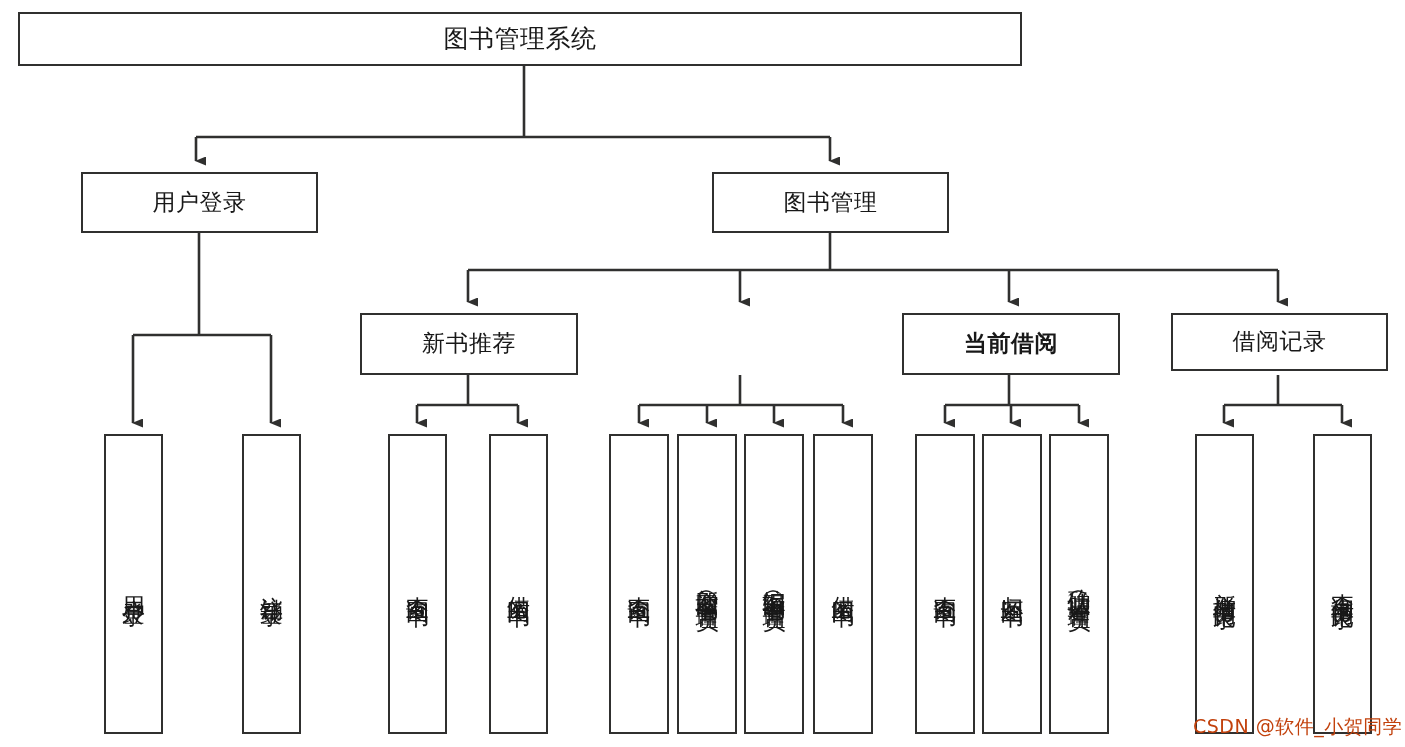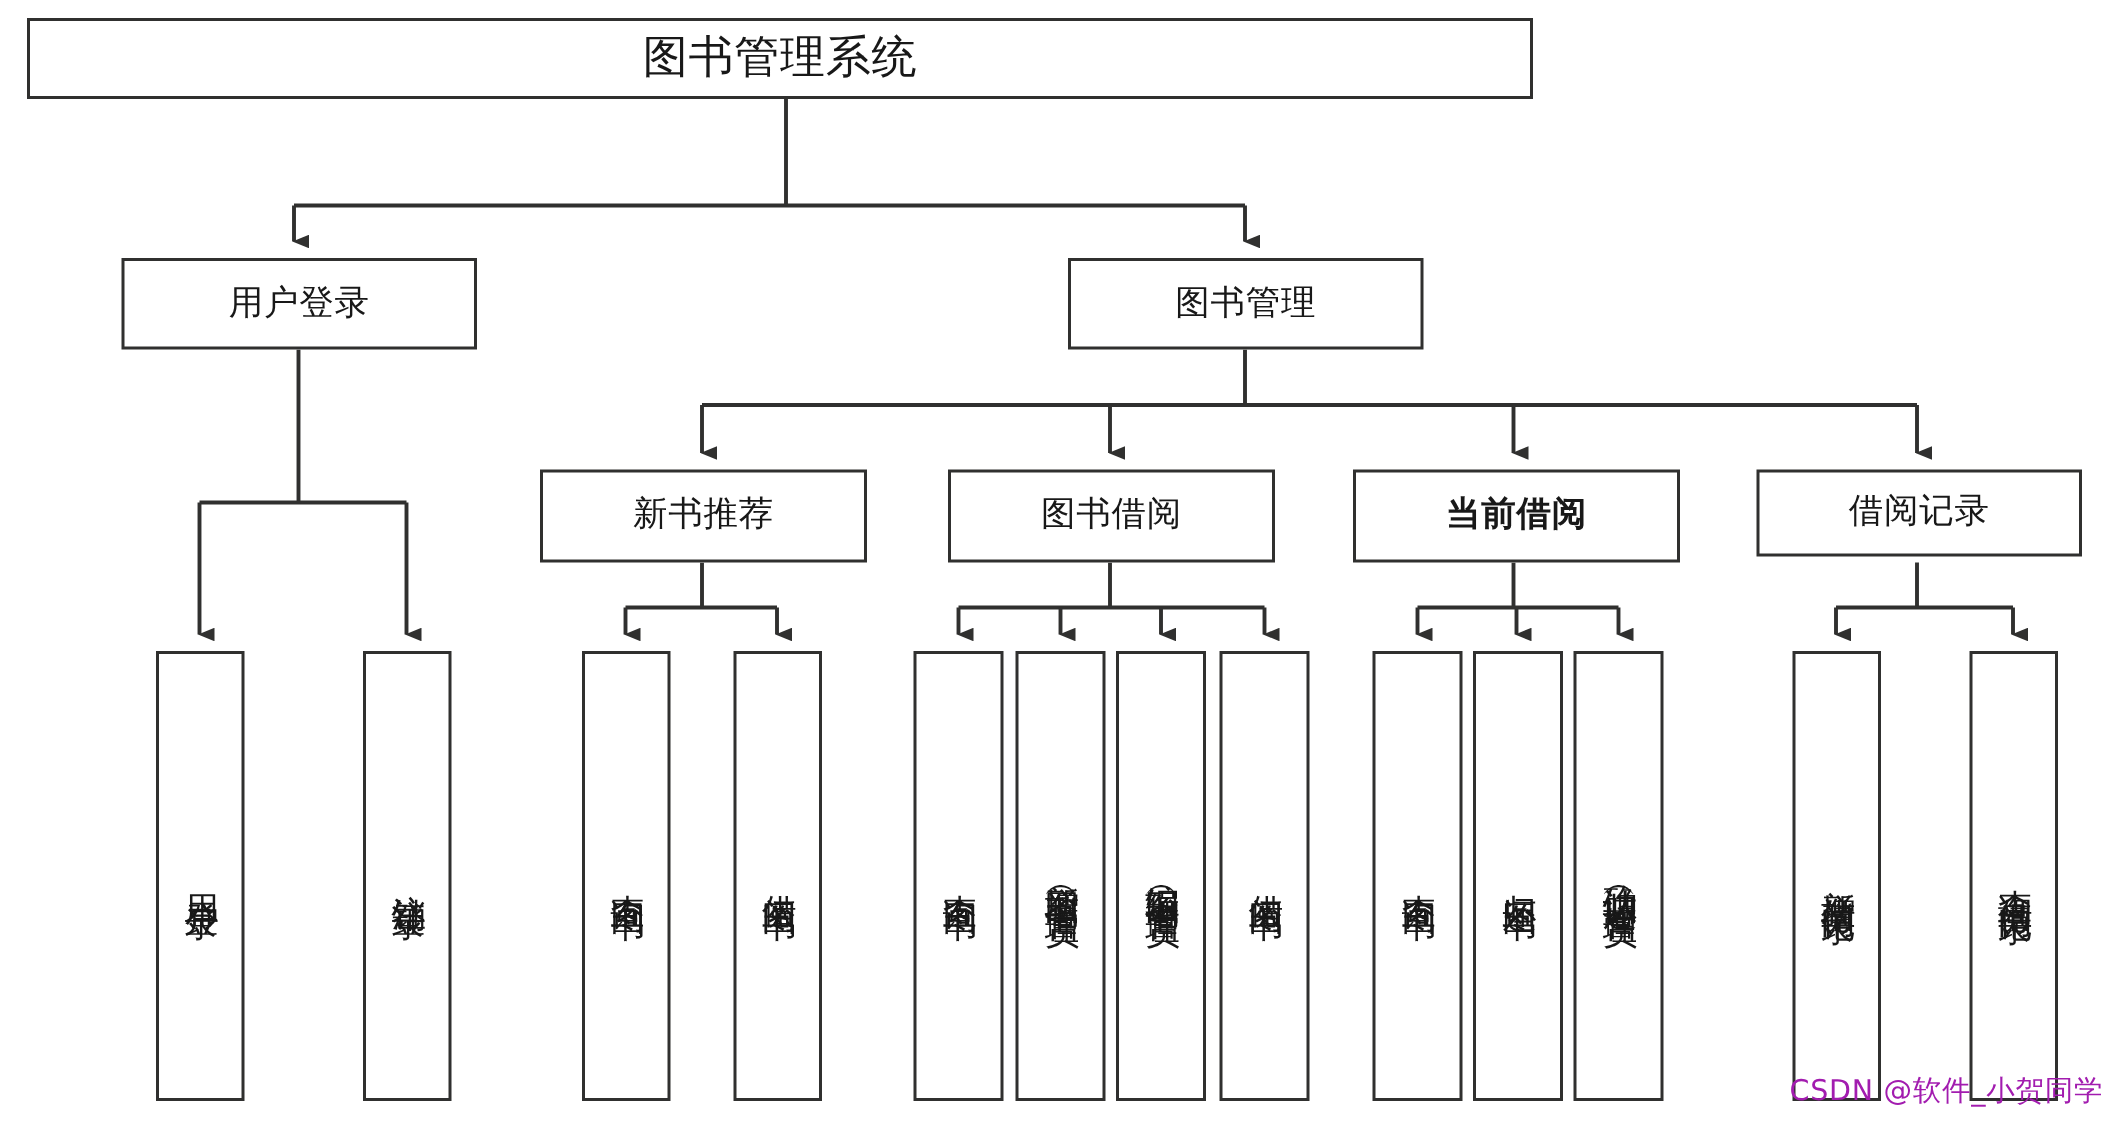--- a/index.html
+++ b/index.html
@@ -33,21 +33,21 @@
     border: 2.5px solid #30302f;
     background: #ffffff;
     display: flex;
     align-items: center;
     justify-content: center;
     text-align: center;
     line-height: 1.18;
     color: #181818;
   }
   .node.level-root {
-    font-size: 30px;
+    font-size: 25px;
     letter-spacing: 0.5px;
   }
   .node.level-mid {
     font-size: 23px;
     letter-spacing: 0.5px;
   }
   .node.leaf {
     font-size: 23px;
     writing-mode: vertical-rl;
     text-orientation: upright;
@@ -59,21 +59,21 @@
   .leaf-text {
     writing-mode: vertical-rl;
     text-orientation: upright;
     white-space: nowrap;
     letter-spacing: 3px;
     display: block;
   }
   .watermark {
     position: absolute;
     font-size: 19px;
-    color: #a21caf;
+    color: #c2410c;
     white-space: nowrap;
     letter-spacing: 0.5px;
     font-family: "DejaVu Sans", "Liberation Sans", sans-serif;
   }
 </style>
 </head>
 <body>
 
 <div id="diagram">
 
@@ -136,23 +136,20 @@
   </div>
 
   <div class="node level-mid" style="left:712px; top:172px; width:237px; height:61px;">
     <span>图书管理</span>
   </div>
 
   <div class="node level-mid" style="left:360px; top:313px; width:218px; height:62px;">
     <span>新书推荐</span>
   </div>
 
-  <div class="node level-mid" style="left:632px; top:313px; width:218px; height:62px;">
-    <span>图书借阅</span>
-  </div>
 
   <div class="node level-mid" style="left:902px; top:313px; width:218px; height:62px;font-weight:bold;">
     <span>当前借阅</span>
   </div>
 
   <div class="node level-mid" style="left:1171px; top:313px; width:217px; height:58px;">
     <span>借阅记录</span>
   </div>
 
   <div class="node leaf" style="left:104px; top:434px; width:59px; height:300px;">

